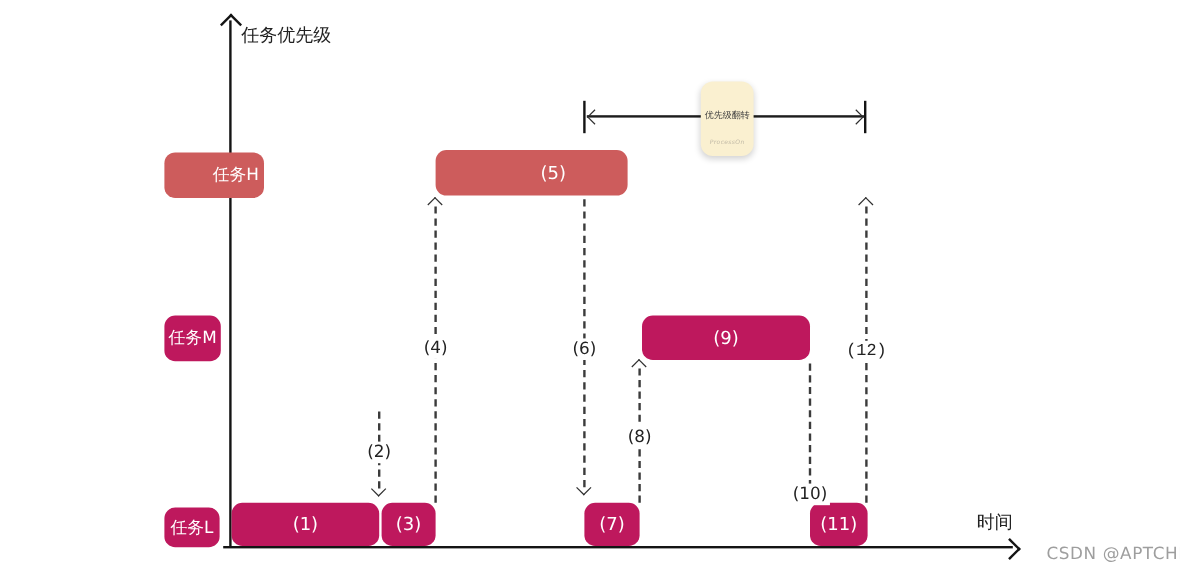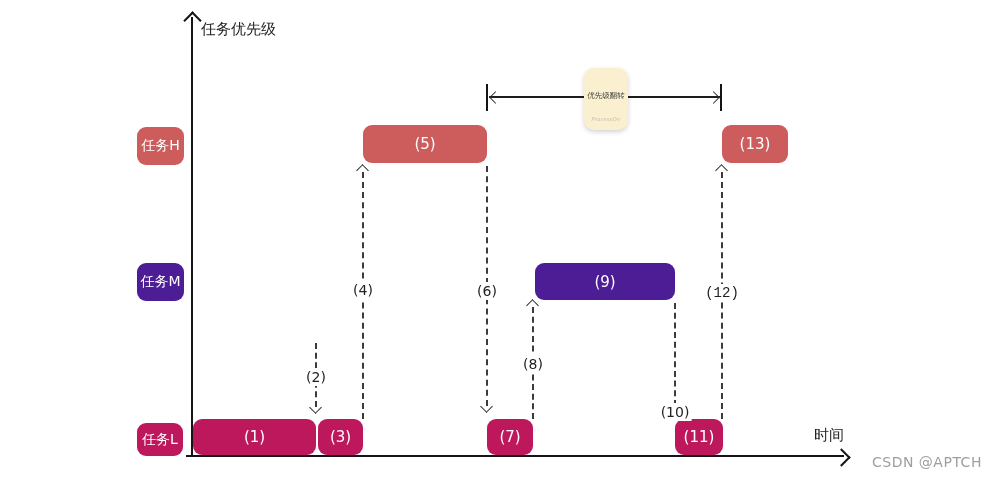--- a/index.html
+++ b/index.html
@@ -11,22 +11,22 @@
   
   .axis-v{border-left:2.5px solid #141414;width:0;}
   .axis-h{border-top:2.5px solid #141414;height:0;}
   .axis-chev{width:11px;height:11px;border-left:2.5px solid #141414;border-top:2.5px solid #141414;}
   .axis-label{color:#222;font-size:15px;white-space:nowrap;}
   
   .pill{border-radius:9px;color:#fff;display:flex;align-items:center;justify-content:center;
         font-size:14px;white-space:nowrap;}
   .bar{border-radius:9px;color:#fff;display:flex;align-items:center;justify-content:center;
        font-size:15px;white-space:nowrap;}
-  .c-red{background:#CD5C5C;}
-  .c-gold{background:#4c1d95;}
+  .c-red{background:#CD5C5C;padding-left:36px;}
+  .c-gold{background:#be185d;}
   .c-green{background:#be185d;}
   
   .dash-line{width:0;border-left:2px dashed #3b3b3b;}
   .chev{width:8px;height:8px;border-left:1.8px solid #2e2e2e;border-top:1.8px solid #2e2e2e;}
   .chev-up{transform:rotate(45deg);}
   .chev-down{transform:rotate(225deg);}
   .chev-left{transform:rotate(-45deg);}
   .chev-right{transform:rotate(135deg);}
   .conn-label{transform:translateX(-50%);background:#ffffff;padding:2px 2px;
               color:#222;font-size:14px;line-height:1;white-space:nowrap;}
@@ -58,21 +58,20 @@
   <div class="abs pill c-red" style="left:137px;top:127px;width:47px;height:38px;">任务H</div>
   <div class="abs pill c-gold" style="left:137px;top:263px;width:47px;height:38px;">任务M</div>
   <div class="abs pill c-green" style="left:137px;top:423px;width:46px;height:33px;">任务L</div>
 
   <div class="abs bar c-green" style="left:193px;top:419px;width:123px;height:36px;">(1)</div>
   <div class="abs bar c-green" style="left:318px;top:419px;width:45px;height:36px;">(3)</div>
   <div class="abs bar c-red" style="left:363px;top:125px;width:124px;height:38px;">(5)</div>
   <div class="abs bar c-green" style="left:487px;top:419px;width:46px;height:36px;">(7)</div>
   <div class="abs bar c-gold" style="left:535px;top:263px;width:140px;height:37px;">(9)</div>
   <div class="abs bar c-green" style="left:675px;top:419px;width:48px;height:36px;">(11)</div>
-  <div class="abs bar c-red" style="left:722px;top:125px;width:66px;height:38px;">(13)</div>
 
   <div class="abs dash-line" style="left:315px;top:343px;height:64px;"></div>
   <div class="abs chev chev-down" style="left:311px;top:403px;"></div>
   <div class="abs conn-label" style="left:316px;top:368px;">(2)</div>
 
   <div class="abs dash-line" style="left:362px;top:172px;height:247px;"></div>
   <div class="abs chev chev-up" style="left:358px;top:166px;"></div>
   <div class="abs conn-label" style="left:363px;top:281px;">(4)</div>
 
   <div class="abs dash-line" style="left:486px;top:166px;height:240px;"></div>

